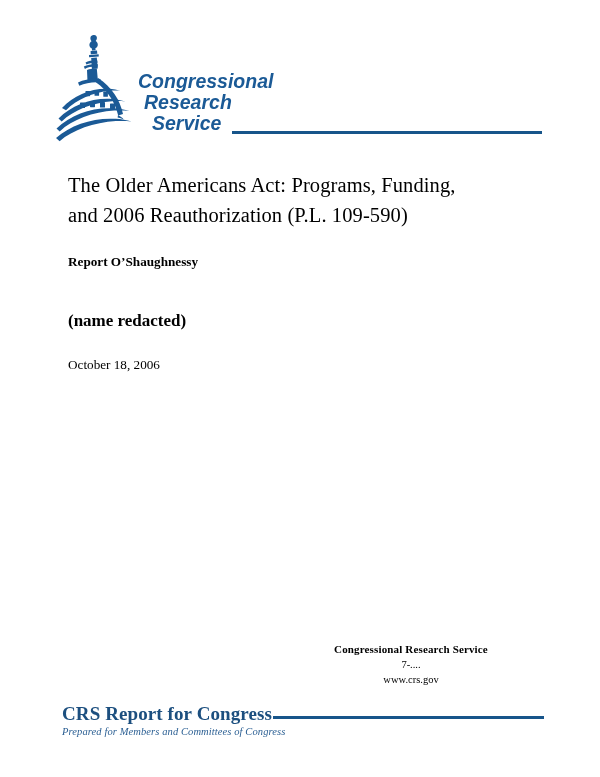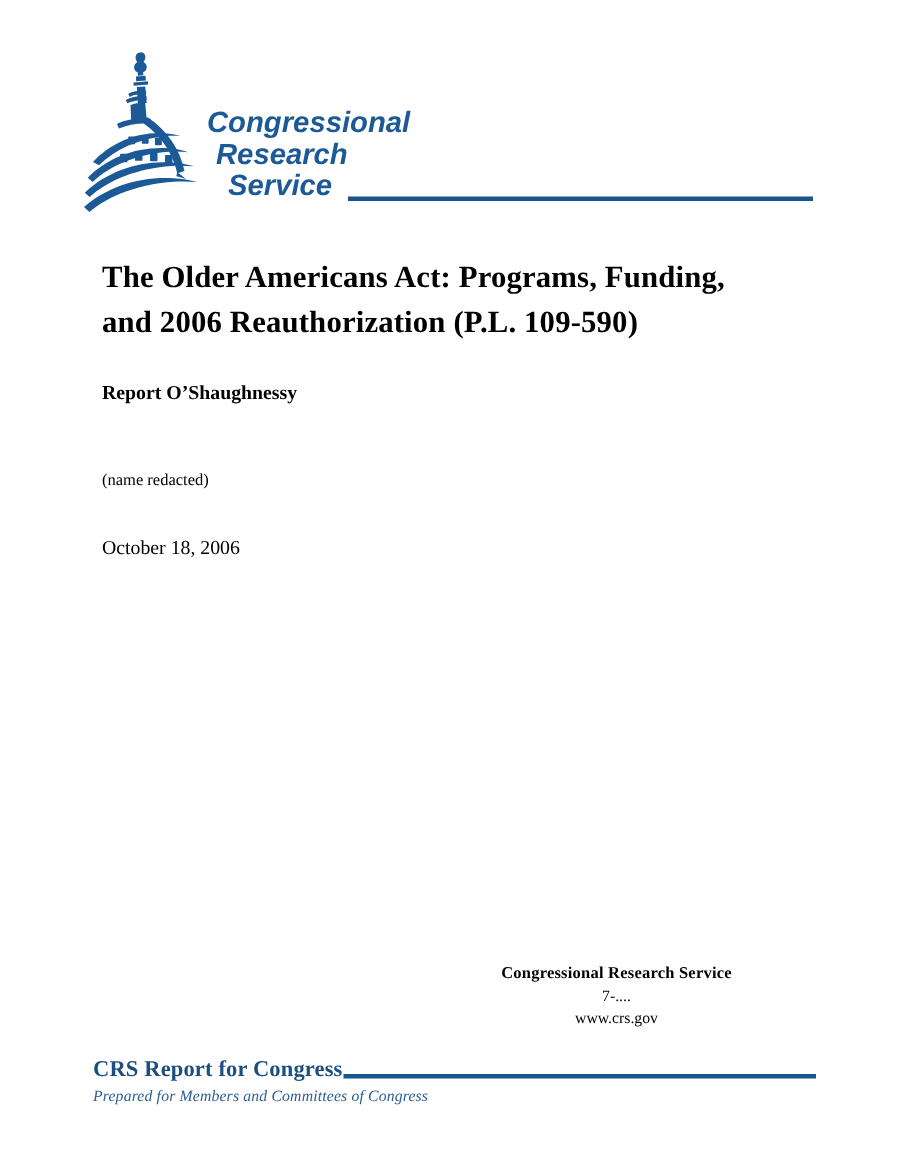--- a/index.html
+++ b/index.html
@@ -59,21 +59,21 @@
   .title-block {
     position: absolute;
     left: 68px;
     top: 170px;
     width: 470px;
   }
   .doc-title {
     margin: 0;
     font-size: 20.5px;
     line-height: 30px;
-    font-weight: bold;
+    font-weight: normal;
     letter-spacing: 0.1px;
     color: #000;
   }
 
   
   .author-block {
     position: absolute;
     left: 68px;
     top: 253px;
     width: 470px;
@@ -82,22 +82,22 @@
     font-size: 13.2px;
     font-weight: bold;
     line-height: 18px;
     margin: 0;
   }
   .author-secondary {
     margin: 0;
     padding-top: 40px;
   }
   .author-redacted {
-    font-size: 11px;
-    font-weight: normal;
+    font-size: 17px;
+    font-weight: bold;
     line-height: 19px;
     margin: 0;
   }
   .author-role {
     font-size: 13.2px;
     font-weight: normal;
     line-height: 19px;
     margin: 0;
   }
   .doc-date {
@@ -133,21 +133,21 @@
     left: 62px;
     top: 703px;
     width: 482px;
   }
   .brand-row {
     display: flex;
     align-items: flex-end;
     height: 19px;
   }
   .brand-title {
-    font-size: 15px;
+    font-size: 19px;
     font-weight: bold;
     color: #1c4f7f;
     line-height: 17px;
     white-space: nowrap;
     letter-spacing: 0.1px;
   }
   .brand-rule {
     flex: 1 1 auto;
     height: 3px;
     background: #17558a;

